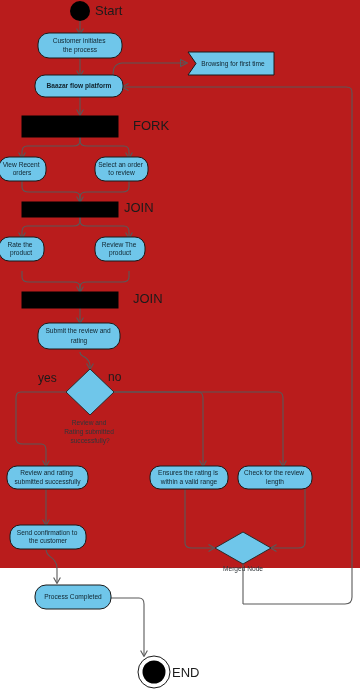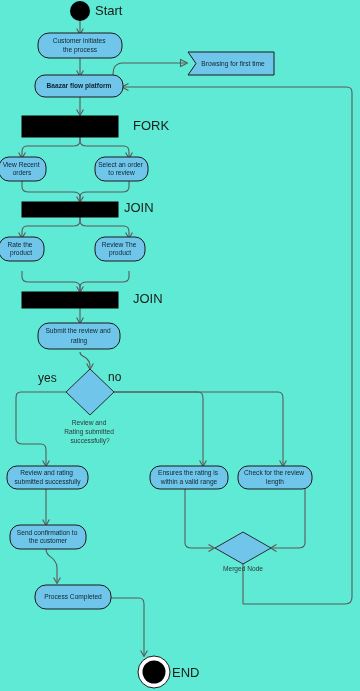--- a/index.html
+++ b/index.html
@@ -9,22 +9,22 @@
   }
   body {
     width: 360px;
     height: 691px;
     overflow: hidden;
     font-family: "Liberation Sans", sans-serif;
   }
   #diagram-root {
     position: relative;
     width: 360px;
-    height: 691px;
-    background: #5eead4;
+    height: 568px;
+    background: #b91c1c;
   }
   svg#activity-diagram {
     display: block;
     width: 360px;
     height: 691px;
   }
   .node-shape {
     fill: #6FC6EA;
     stroke: #1A1A1A;
     stroke-width: 1;

